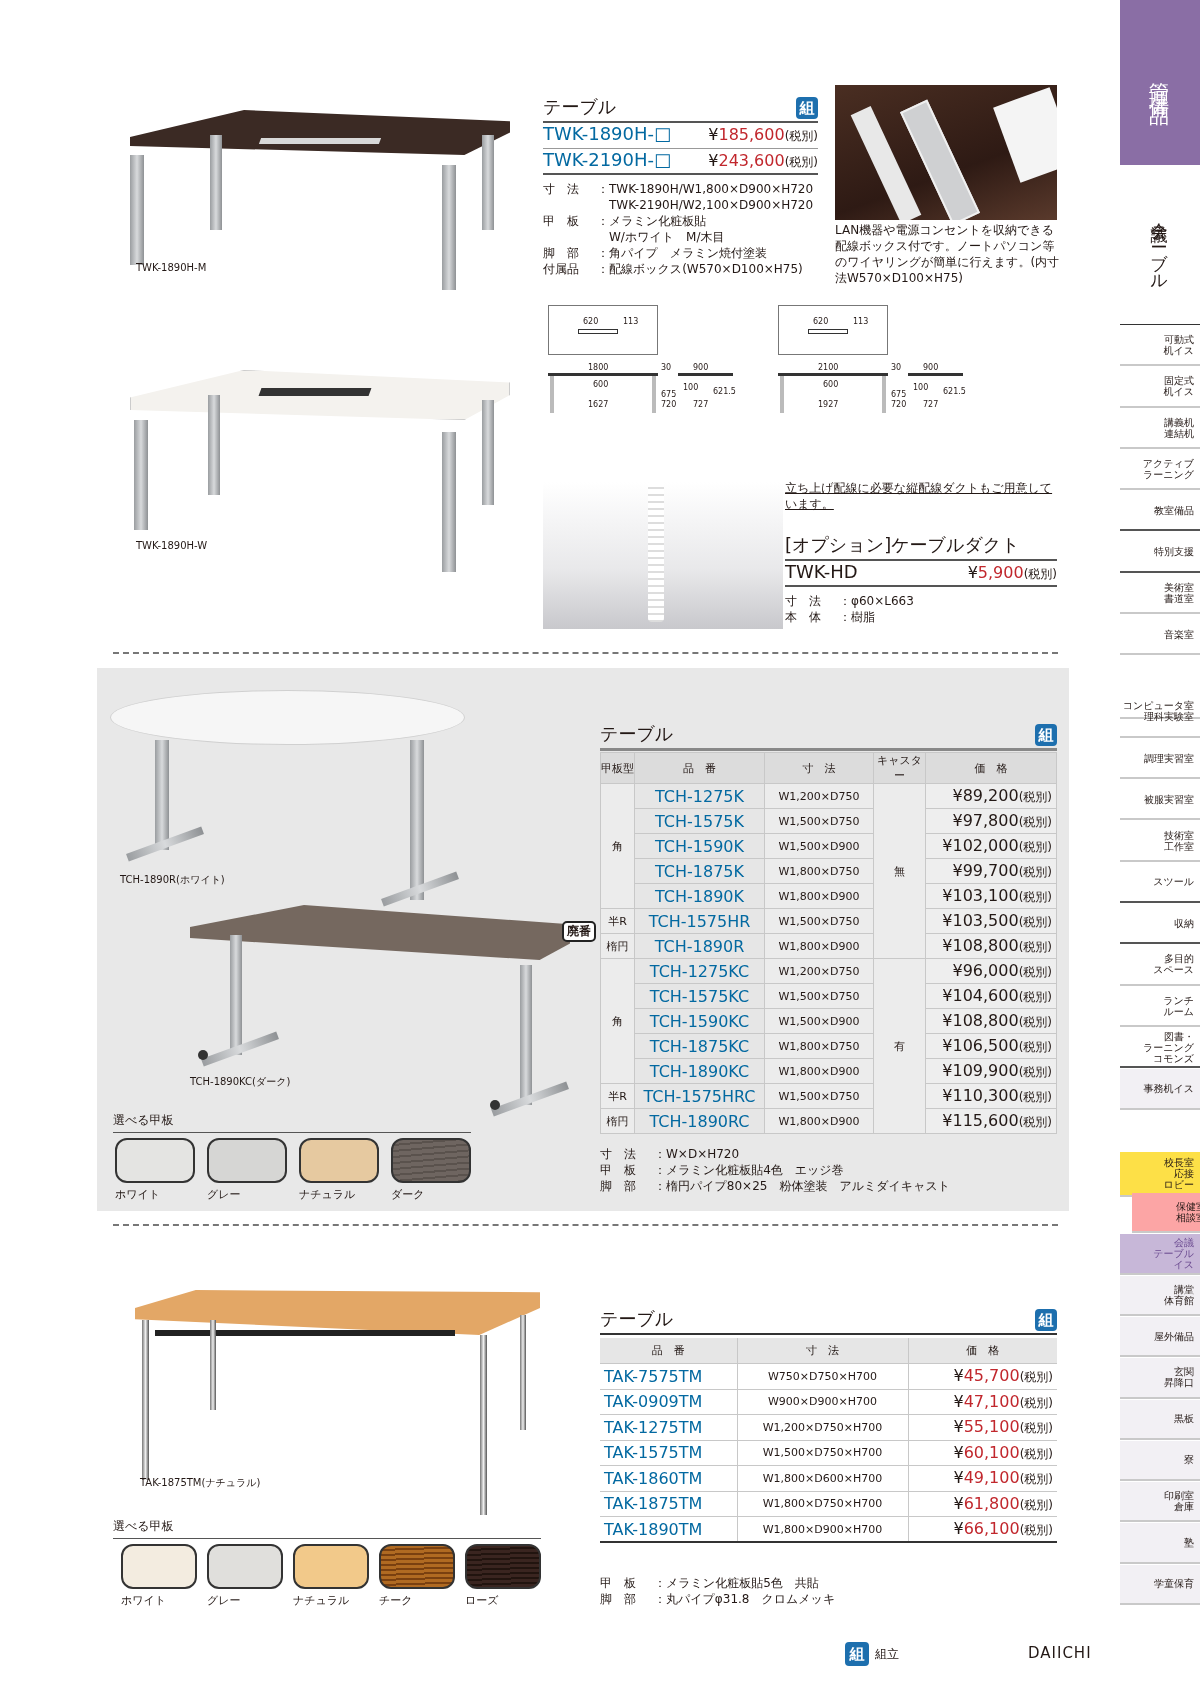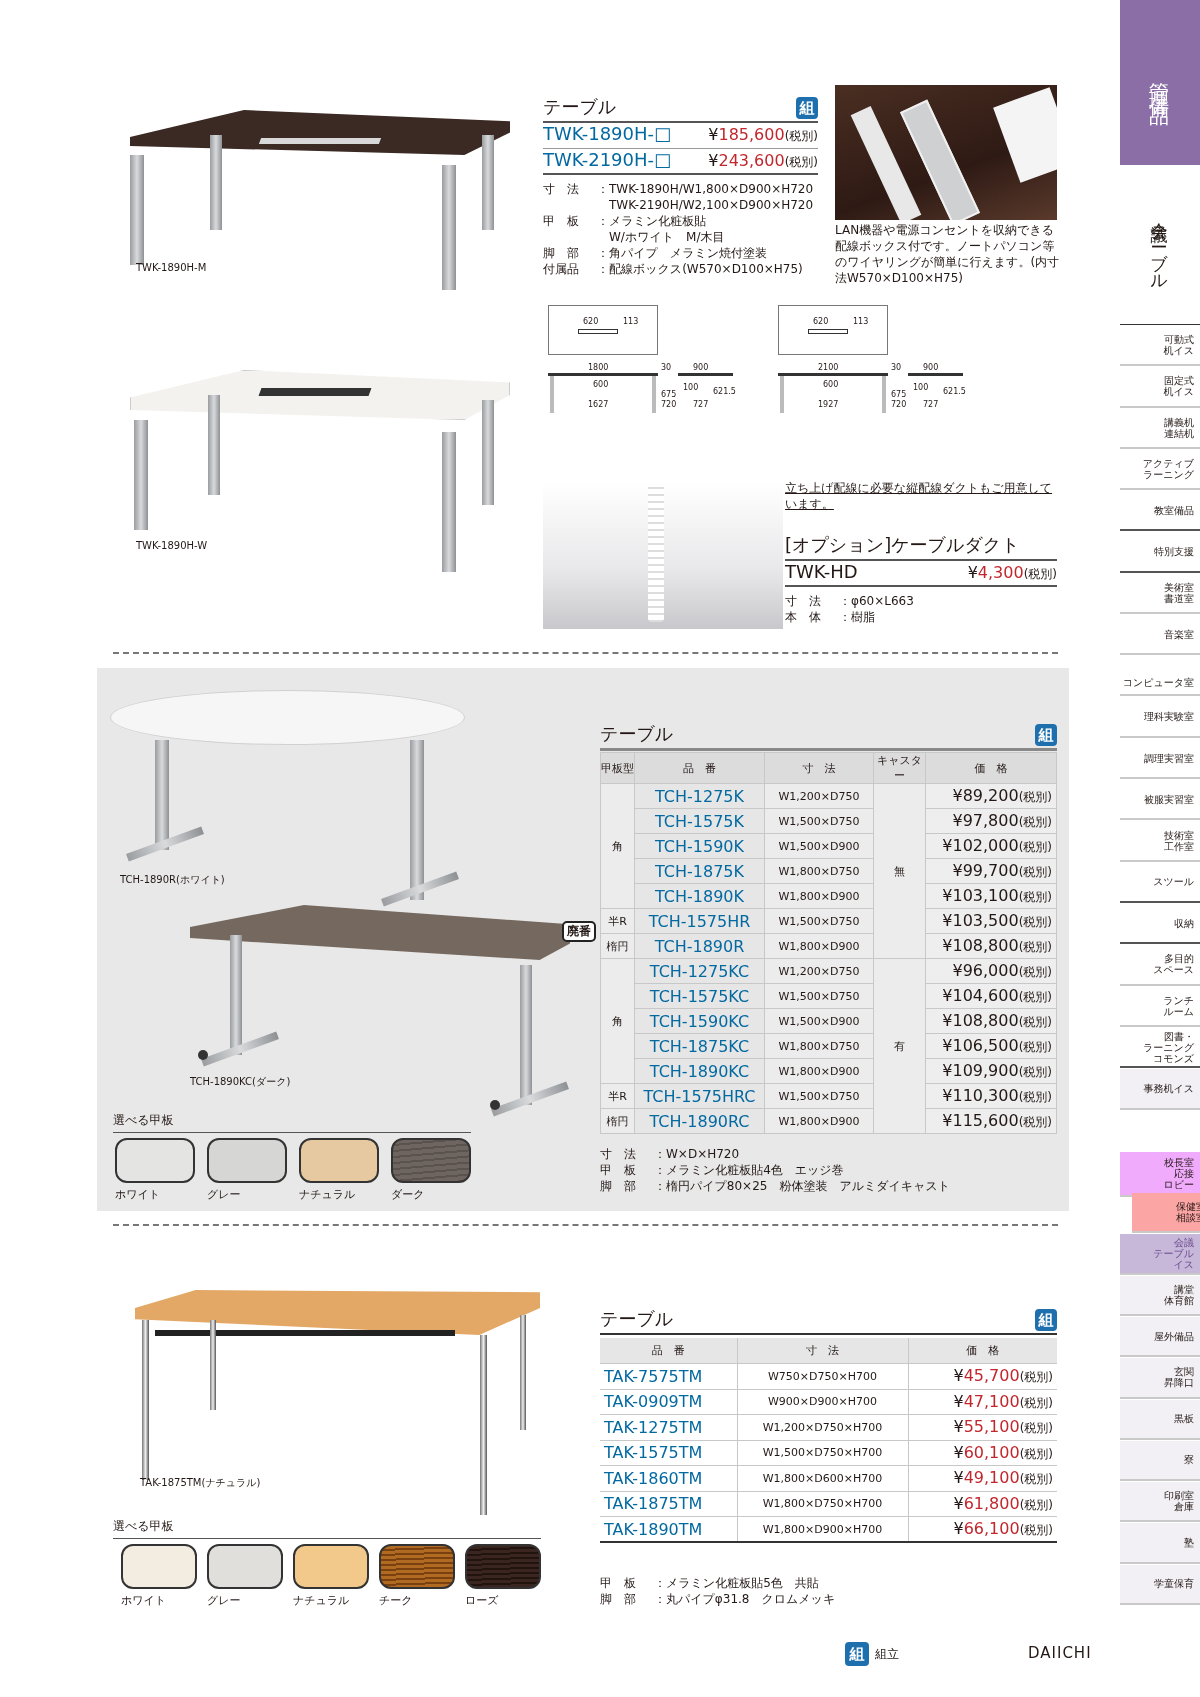--- a/index.html
+++ b/index.html
@@ -158,21 +158,21 @@
 </div>
 
 <div class="abs" style="left:543px;top:482px;width:240px;height:147px;background:linear-gradient(180deg,#fff,#e8e8ea 60%,#c8c8cc);">
   <div style="position:absolute;left:105px;top:0;width:16px;height:140px;background:repeating-linear-gradient(180deg,#fff 0 5px,#ddd 5px 7px);border-radius:4px;"></div>
 </div>
 <div class="abs" style="left:785px;top:480px;width:270px;font-size:12px;line-height:16px;text-decoration:underline;">立ち上げ配線に必要な縦配線ダクトもご用意しています。</div>
 <div class="abs" style="left:785px;top:533px;width:272px;">
   <div class="sec-title" style="border-bottom:2px solid #555;padding-bottom:2px;">[オプション]ケーブルダクト</div>
   <div style="display:flex;justify-content:space-between;align-items:baseline;border-bottom:2px solid #555;height:26px;">
     <span style="font-size:18px;">TWK-HD</span>
-    <span><span style="font-size:16px;">¥</span><span class="red" style="font-size:16px;">4,300</span><span class="tax">(税別)</span></span>
+    <span><span style="font-size:16px;">¥</span><span class="red" style="font-size:16px;">5,900</span><span class="tax">(税別)</span></span>
   </div>
   <div class="spec" style="margin-top:6px;">
     <div class="spec-row">
         <span class="spec-key">寸　法</span>
         <span>：φ60×L663</span>
       </div>
     <div class="spec-row">
         <span class="spec-key">本　体</span>
         <span>：樹脂</span>
       </div>
@@ -449,39 +449,39 @@
 机イス</div>
   <div class="sb-item" style="top: 408.581px; height: 40.2903px; display: flex;">講義机
 連結机</div>
   <div class="sb-item" style="top: 449.871px; height: 40.2903px; display: flex;">アクティブ
 ラーニング</div>
   <div class="sb-item dark" style="top: 491.161px; height: 40.2903px; display: flex;">教室備品</div>
   <div class="sb-item dark" style="top: 532.452px; height: 40.2903px; display: flex;">特別支援</div>
   <div class="sb-item" style="top: 573.742px; height: 40.2903px; display: flex;">美術室
 書道室</div>
   <div class="sb-item" style="top: 615.032px; height: 40.2903px; display: flex;">音楽室</div>
-  <div class="sb-item" style="top: 671px; height: 25px; display: flex;">コンピュータ室</div>
+  <div class="sb-item" style="top: 694px; height: 25px; display: flex;">コンピュータ室</div>
   <div class="sb-item" style="top: 697.613px; height: 40.2903px; display: flex;">理科実験室</div>
   <div class="sb-item" style="top: 738.903px; height: 40.2903px; display: flex;">調理実習室</div>
   <div class="sb-item" style="top: 780.194px; height: 40.2903px; display: flex;">被服実習室</div>
   <div class="sb-item" style="top: 821.484px; height: 40.2903px; display: flex;">技術室
 工作室</div>
   <div class="sb-item dark" style="top: 862.774px; height: 40.2903px; display: flex;">スツール</div>
   <div class="sb-item dark" style="top: 904.065px; height: 40.2903px; display: flex;">収納</div>
   <div class="sb-item" style="top: 945.355px; height: 40.2903px; display: flex;">多目的
 スペース</div>
   <div class="sb-item" style="top: 986.645px; height: 40.2903px; display: flex;">ランチ
 ルーム</div>
   <div class="sb-item dark" style="top: 1027.94px; height: 40.2903px; display: flex;">図書・
 ラーニング
 コモンズ</div>
   <div class="sb-item" style="top: 1069.23px; height: 40.2903px; background: rgb(242, 240, 244); display: flex;">事務机イス</div>
   <div class="sb-item" style="top: 1155px; height: 37px; background: rgb(242, 240, 244); display: flex;">書庫・金庫
 ロッカー</div>
-  <div class="sb-item" style="top: 1151.81px; height: 45px; background: #f0abfc; display: flex;">校長室
+  <div class="sb-item" style="top: 1151.81px; height: 45px; background: #fde047; display: flex;">校長室
 応接
 ロビー</div>
   <div class="sb-item" style="top: 1193.1px; height: 40.2903px; background: #fca5a5; display: flex; margin-left: 12px;">保健室
 相談室</div>
   <div class="sb-item active" style="top: 1234.39px; height: 40.2903px; display: flex;">会議
 テーブル
 イス</div>
   <div class="sb-item" style="top: 1275.68px; height: 40.2903px; background: rgb(242, 240, 244); display: flex;">講堂
 体育館</div>
   <div class="sb-item" style="top: 1316.97px; height: 40.2903px; background: rgb(242, 240, 244); display: flex;">屋外備品</div>

